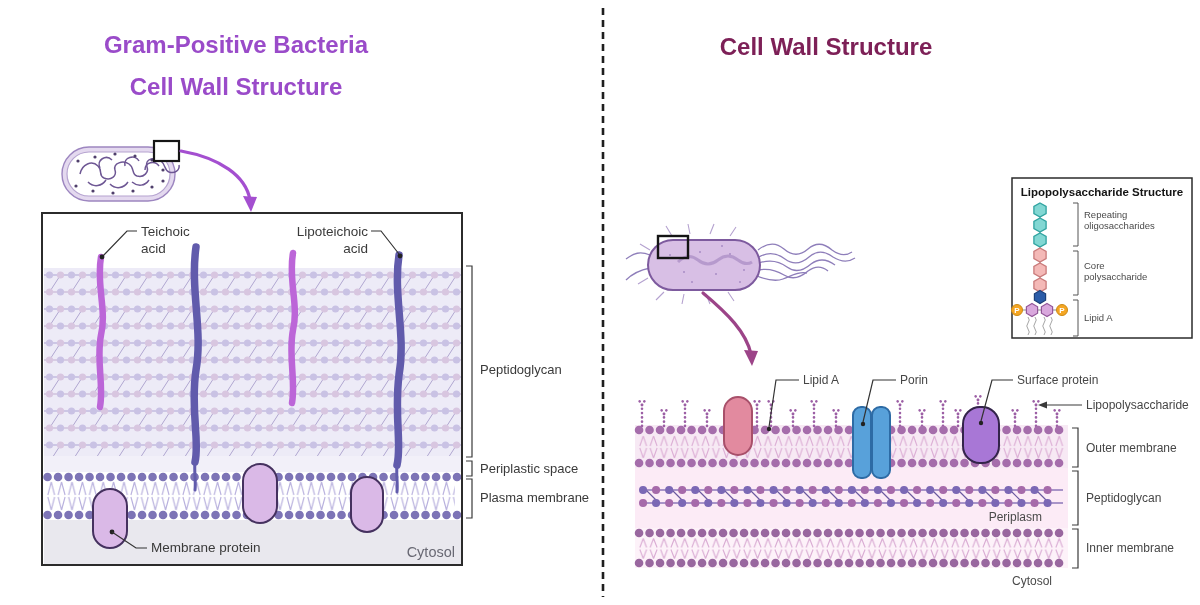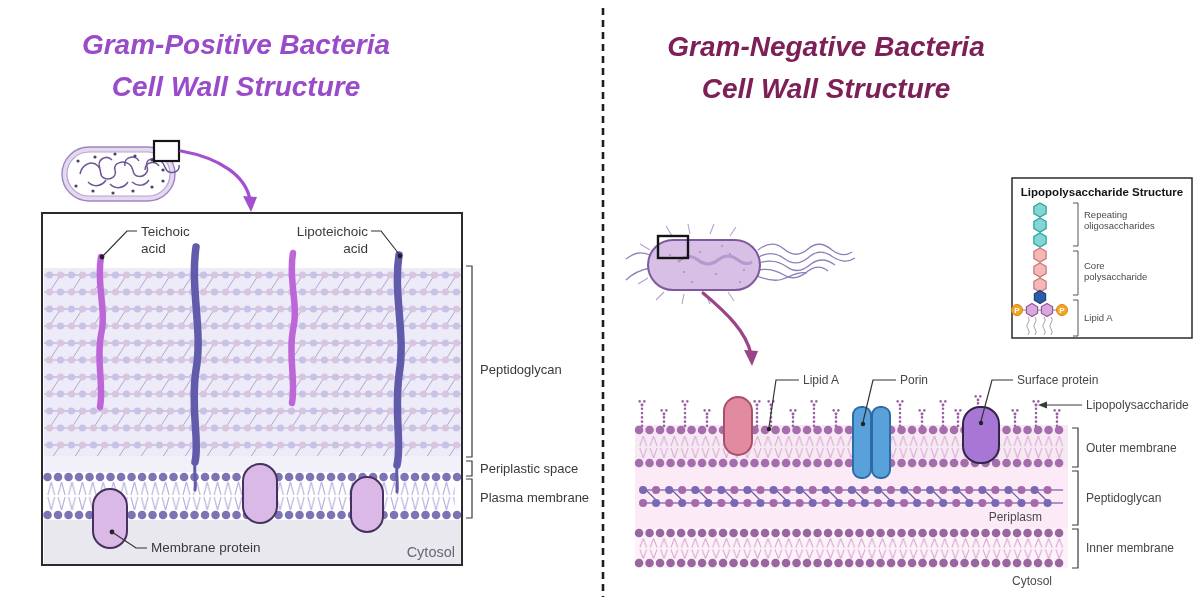--- a/index.html
+++ b/index.html
@@ -1,18 +1,18 @@
 <!DOCTYPE html>
 <html><head>
 <meta charset="utf-8">
 <style>
   html,body{margin:0;padding:0;background:#fff;}
   #root{position:relative;width:1200px;height:605px;background:#ffffff;overflow:hidden;
         font-family:"Liberation Sans",sans-serif;}
-  .title{position:absolute;text-align:center;font-weight:700;font-size:28px;line-height:42px;font-style:italic;}
+  .title{position:absolute;text-align:center;font-weight:700;font-size:24px;line-height:42px;}
   #title-left{left:36px;top:24px;width:400px;color:#9a4bc9;}
   #title-right{left:636px;top:26px;width:380px;color:#7d2057;}
   svg{position:absolute;left:0;top:0;}
   text{font-family:"Liberation Sans",sans-serif;}
   .lblL{font-size:13.5px;fill:#3a3a3a;}
   .lblB{font-size:13px;fill:#3a3a3a;}
   .lblR{font-size:12px;fill:#464646;}
   .lblSm{font-size:9.5px;fill:#4a4a4a;}
   .cytL{font-size:14.5px;fill:#686873;}
   .cytR{font-size:12px;fill:#4a4a4a;}
@@ -22,21 +22,20 @@
 </head>
 <body>
 
 <div id="root">
 
   <div class="title" id="title-left">
     <div>Gram-Positive Bacteria</div>
     <div>Cell Wall Structure</div>
   </div>
   <div class="title" id="title-right">
-    <div>Gram-Negative Bacteria</div>
     <div>Cell Wall Structure</div>
   </div>
 
   <svg width="1200" height="605" viewBox="0 0 1200 605">
     <defs>
       <pattern id="mesh" x="44" y="270" width="22" height="34" patternUnits="userSpaceOnUse">
         <line x1="0" y1="5" x2="22" y2="5" stroke="#b3a9d6" stroke-width="1.1"></line>
         <line x1="0" y1="22" x2="22" y2="22" stroke="#c4b3d4" stroke-width="1.1"></line>
         <line x1="16.5" y1="5" x2="5.5" y2="22" stroke="#b0a6d0" stroke-width="1"></line>
         <circle cx="5.5" cy="5" r="3.6" fill="#c9c2e4"></circle>

